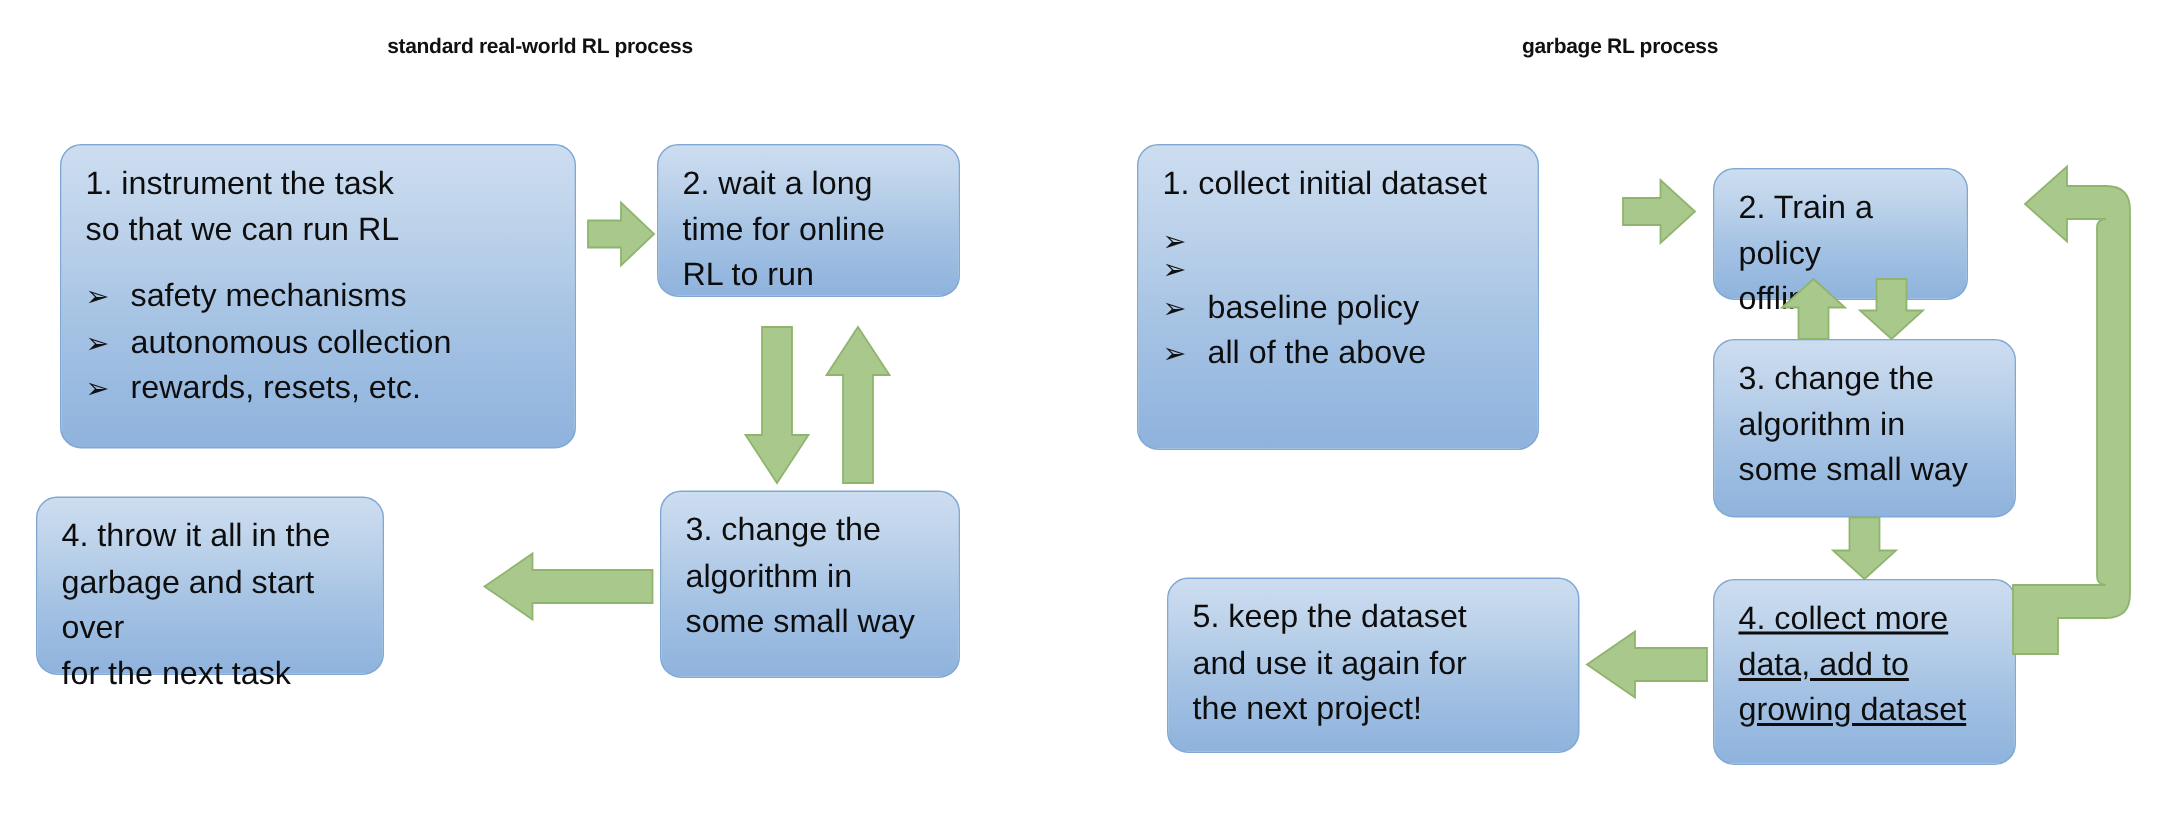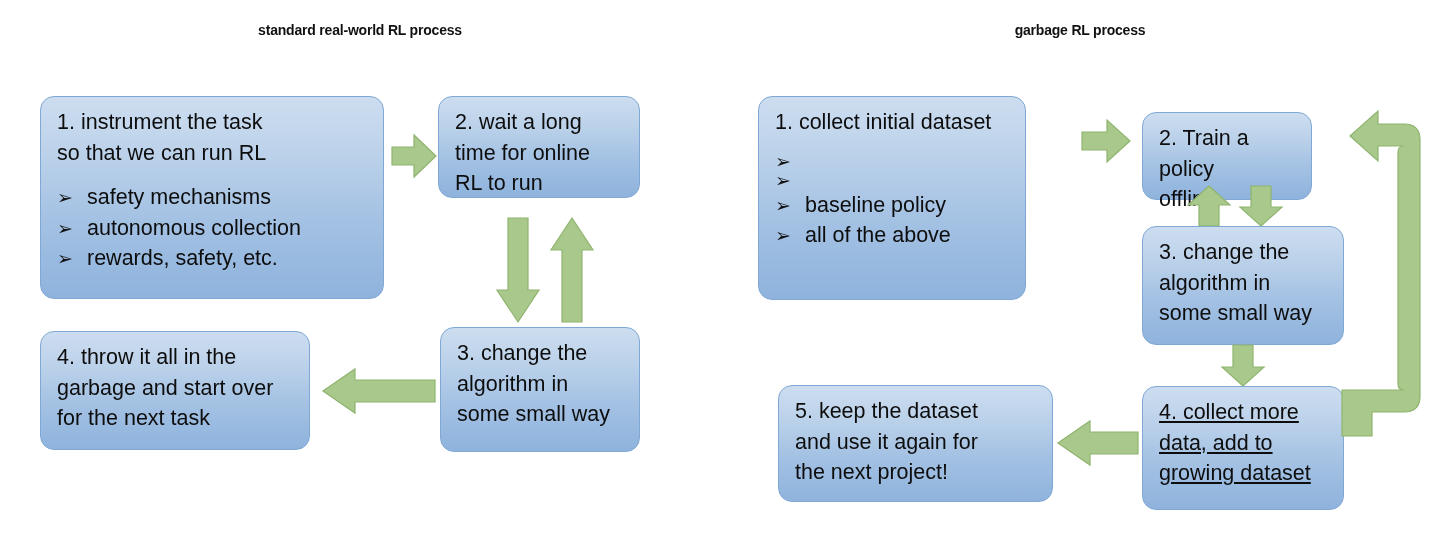--- a/index.html
+++ b/index.html
@@ -88,21 +88,21 @@
       <li>
           <span class="bul">➢</span>
           <span>safety mechanisms</span>
         </li>
       <li>
           <span class="bul">➢</span>
           <span>autonomous collection</span>
         </li>
       <li>
           <span class="bul">➢</span>
-          <span>rewards, safety, etc.</span>
+          <span>rewards, resets, etc.</span>
         </li>
     </ul>
   </div>
 
   <svg class="arrow-svg" style="left:392px; top:135px;" width="44" height="42" viewBox="0 0 44 42">
     <polygon points="0,12 22,12 22,0 44,21 22,42 22,30 0,30"></polygon>
   </svg>
 
   <div class="pbox" style="left:438px; top:96px; width:202px; height:102px;">
     <div class="head">2. wait a long
@@ -121,21 +121,21 @@
   <div class="pbox" style="left:440px; top:327px; width:200px; height:125px;">
     <div class="head">3. change the
 algorithm in
 some small way</div>
   </div>
 
   <svg class="arrow-svg" style="left:323px; top:369px;" width="112" height="44" viewBox="0 0 112 44">
     <polygon points="0,22 32,0 32,11 112,11 112,33 32,33 32,44"></polygon>
   </svg>
 
-  <div class="pbox" style="left:40px; top:331px; width:270px; height:119px;">
+  <div class="pbox" style="left:24px; top:331px; width:232px; height:119px;">
     <div class="head">4. throw it all in the
 garbage and start over
 for the next task</div>
   </div>
 
   <div class="col-title" style="left:720px; top:22px; width:720px;">garbage RL process</div>
 
   <div class="pbox" style="left:758px; top:96px; width:268px; height:204px;">
     <div class="head">1. collect initial dataset</div>
     <ul class="spaced">

